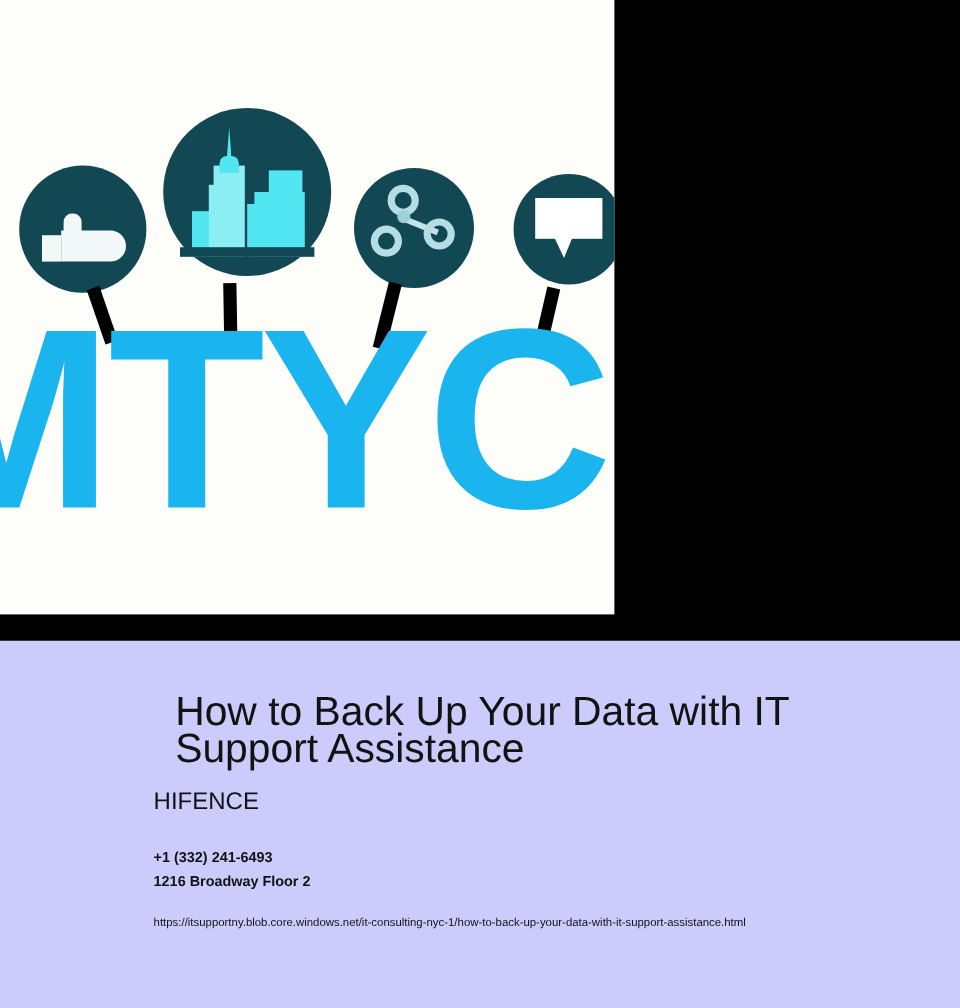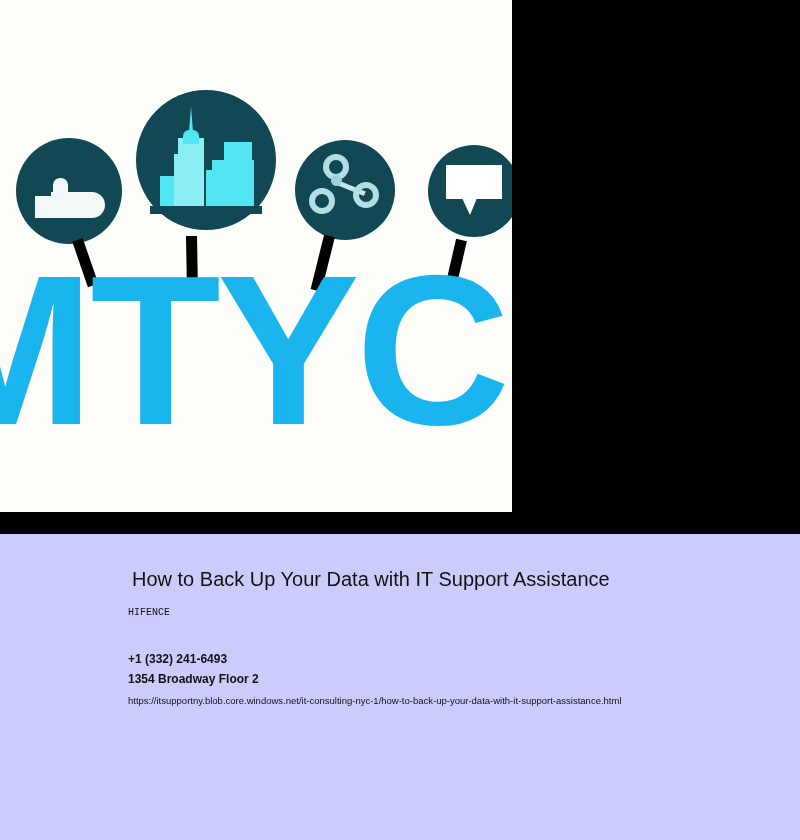--- a/index.html
+++ b/index.html
@@ -255,51 +255,51 @@
   }
 
   .info-inner {
     position: absolute;
     left: 128px;
     top: 26px;
     width: 640px;
   }
 
   .article-title {
-    margin: 4px;
-    font-family: "Liberation Sans", sans-serif;
-    font-size: 20px;
+    margin: 18px;
+    font-family: "Liberation Sans", sans-serif;
+    font-size: 34px;
     font-weight: normal;
     line-height: 31px;
     color: #121212;
     letter-spacing: 0px;
   }
 
   .brand-name {
     margin: 8px 0 0 0;
-    font-family: Liberation Mono, monospace;
-    font-size: 10px;
+    font-family: Liberation Sans, sans-serif;
+    font-size: 20px;
     font-weight: normal;
     line-height: 20px;
     color: #121212;
   }
 
   .contact-block {
     margin-top: 26px;
   }
   .contact-line {
     font-family: "Liberation Sans", sans-serif;
     font-size: 12px;
     line-height: 20px;
     color: #121212;
     font-weight: bold;
   }
 
   .source-url {
-    margin-top: 5px;
+    margin-top: 19px;
     font-family: "Liberation Sans", sans-serif;
     font-size: 9.5px;
     line-height: 14px;
     color: #121212;
     word-break: break-all;
   }
 </style>
 </head>
 <body>
 
@@ -362,21 +362,21 @@
 
   <div class="info-card">
     <div class="info-inner">
 
       <h1 class="article-title">How to Back Up Your Data with IT Support Assistance</h1>
 
       <div class="brand-name">HIFENCE</div>
 
       <div class="contact-block">
         <div class="contact-line">+1 (332) 241-6493</div>
-        <div class="contact-line">1354 Broadway Floor 2</div>
+        <div class="contact-line">1216 Broadway Floor 2</div>
       </div>
 
       <div class="source-url">https://itsupportny.blob.core.windows.net/it-consulting-nyc-1/how-to-back-up-your-data-with-it-support-assistance.html</div>
 
     </div>
   </div>
 
 </div>
 
 </body></html>

